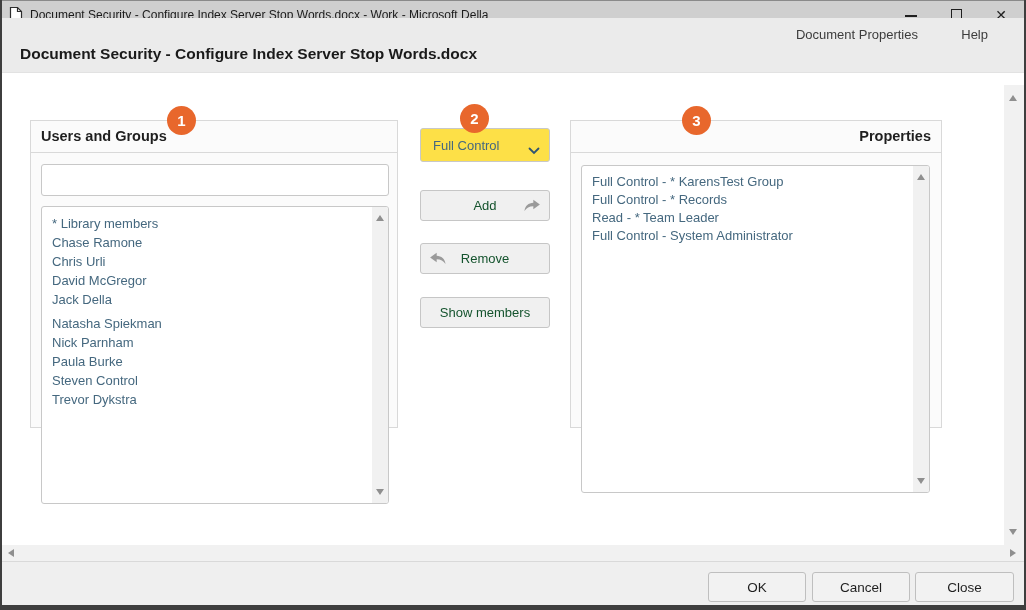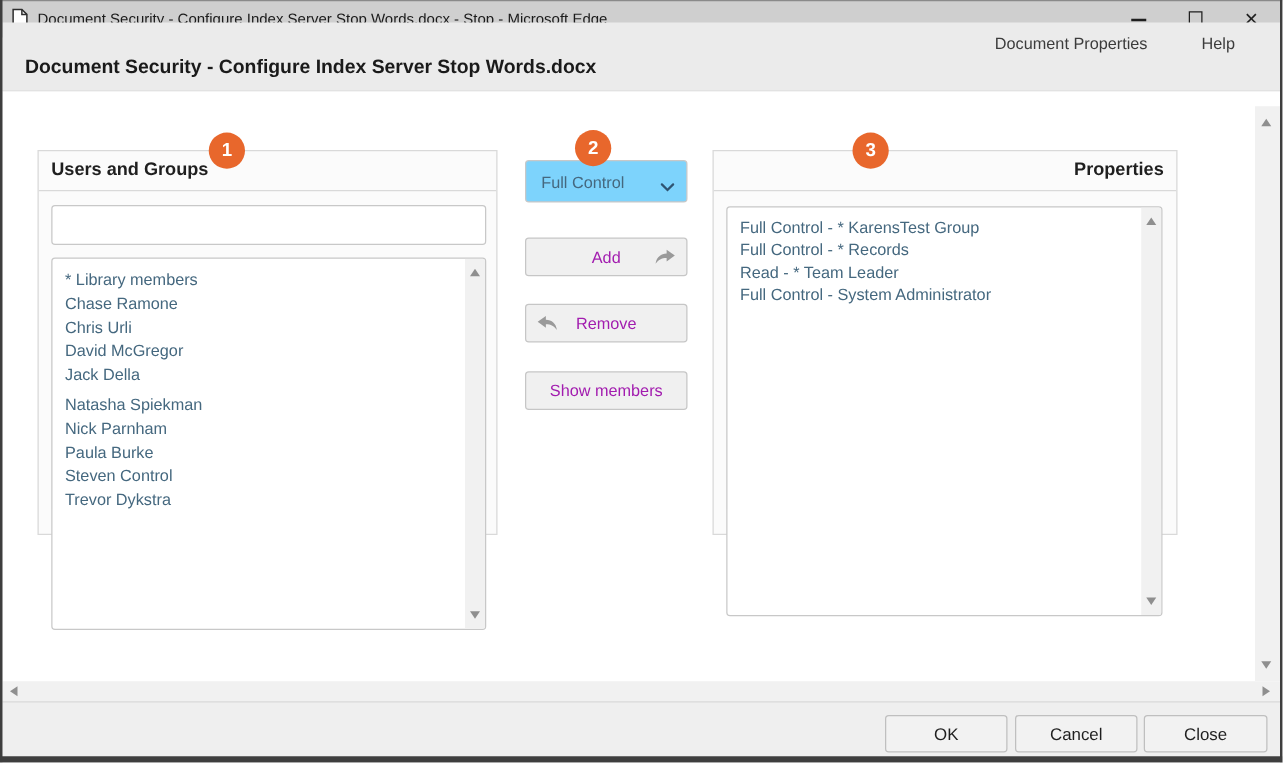--- a/index.html
+++ b/index.html
@@ -72,27 +72,27 @@
   .tri-up    { border-left:4.5px solid transparent; border-right:4.5px solid transparent; border-bottom:6px solid #8f8f8f; }
   .tri-down  { border-left:4.5px solid transparent; border-right:4.5px solid transparent; border-top:6px solid #8f8f8f; }
   .tri-left  { border-top:4.5px solid transparent; border-bottom:4.5px solid transparent; border-right:6px solid #8f8f8f; }
   .tri-right { border-top:4.5px solid transparent; border-bottom:4.5px solid transparent; border-left:6px solid #8f8f8f; }
   .vtrack .tri-up   { left:3.5px; top:8px; }
   .vtrack .tri-down { left:3.5px; bottom:8px; }
 
   
   .perm-select-wrap { position:absolute; left:420px; top:128px; width:130px; height:34px; }
   .perm-select { width:130px; height:34px; border:1px solid #c8c8c8; border-radius:3px;
-    background:#7dd3fc; font-size:13px; color:#45687f; padding:0 26px 0 12px;
+    background:#fde047; font-size:13px; color:#45687f; padding:0 26px 0 12px;
     -webkit-appearance:none; -moz-appearance:none; appearance:none; outline:none;
     font-family:"Liberation Sans", sans-serif; }
   .select-chevron { position:absolute; right:10px; top:13px; pointer-events:none; }
 
   .mid-btn { position:absolute; left:420px; width:130px; height:31px; background:#f0f0f0;
-    border:1px solid #c6c6c6; border-radius:3px; font-size:13px; color:#a21caf;
+    border:1px solid #c6c6c6; border-radius:3px; font-size:13px; color:#14532d;
     font-family:"Liberation Sans", sans-serif; cursor:pointer; }
   .btn-add { top:190px; }
   .btn-remove { top:243px; }
   .btn-showmembers { top:297px; }
   .btn-label-center { position:absolute; left:0; right:0; top:0; bottom:0; line-height:29px; text-align:center; }
   .arrow-ico { position:absolute; top:8px; }
   .arrow-add { right:8px; }
   .arrow-remove { left:8px; }
 
   
@@ -119,21 +119,21 @@
 <div class="win">
   <div class="edge edge-top"></div>
 
   <div class="titlebar">
     <span class="doc-icon">
       <svg width="14" height="17" viewBox="0 0 14 17">
         <path d="M1.5 1.5 h7 l4 4 v10 h-11 z" fill="#ffffff" stroke="#2e2e2e" stroke-width="1.2"></path>
         <path d="M8.5 1.5 v4 h4" fill="none" stroke="#2e2e2e" stroke-width="1.2"></path>
       </svg>
     </span>
-    <span class="titlebar-text">Document Security - Configure Index Server Stop Words.docx - Stop - Microsoft Edge</span>
+    <span class="titlebar-text">Document Security - Configure Index Server Stop Words.docx - Work - Microsoft Della</span>
     <div class="win-btn win-btn-min">
       <span class="min-glyph"></span>
     </div>
     <div class="win-btn win-btn-max">
       <span class="max-glyph"></span>
     </div>
     <div class="win-btn win-btn-close">
       <span class="close-glyph">✕</span>
     </div>
   </div>

